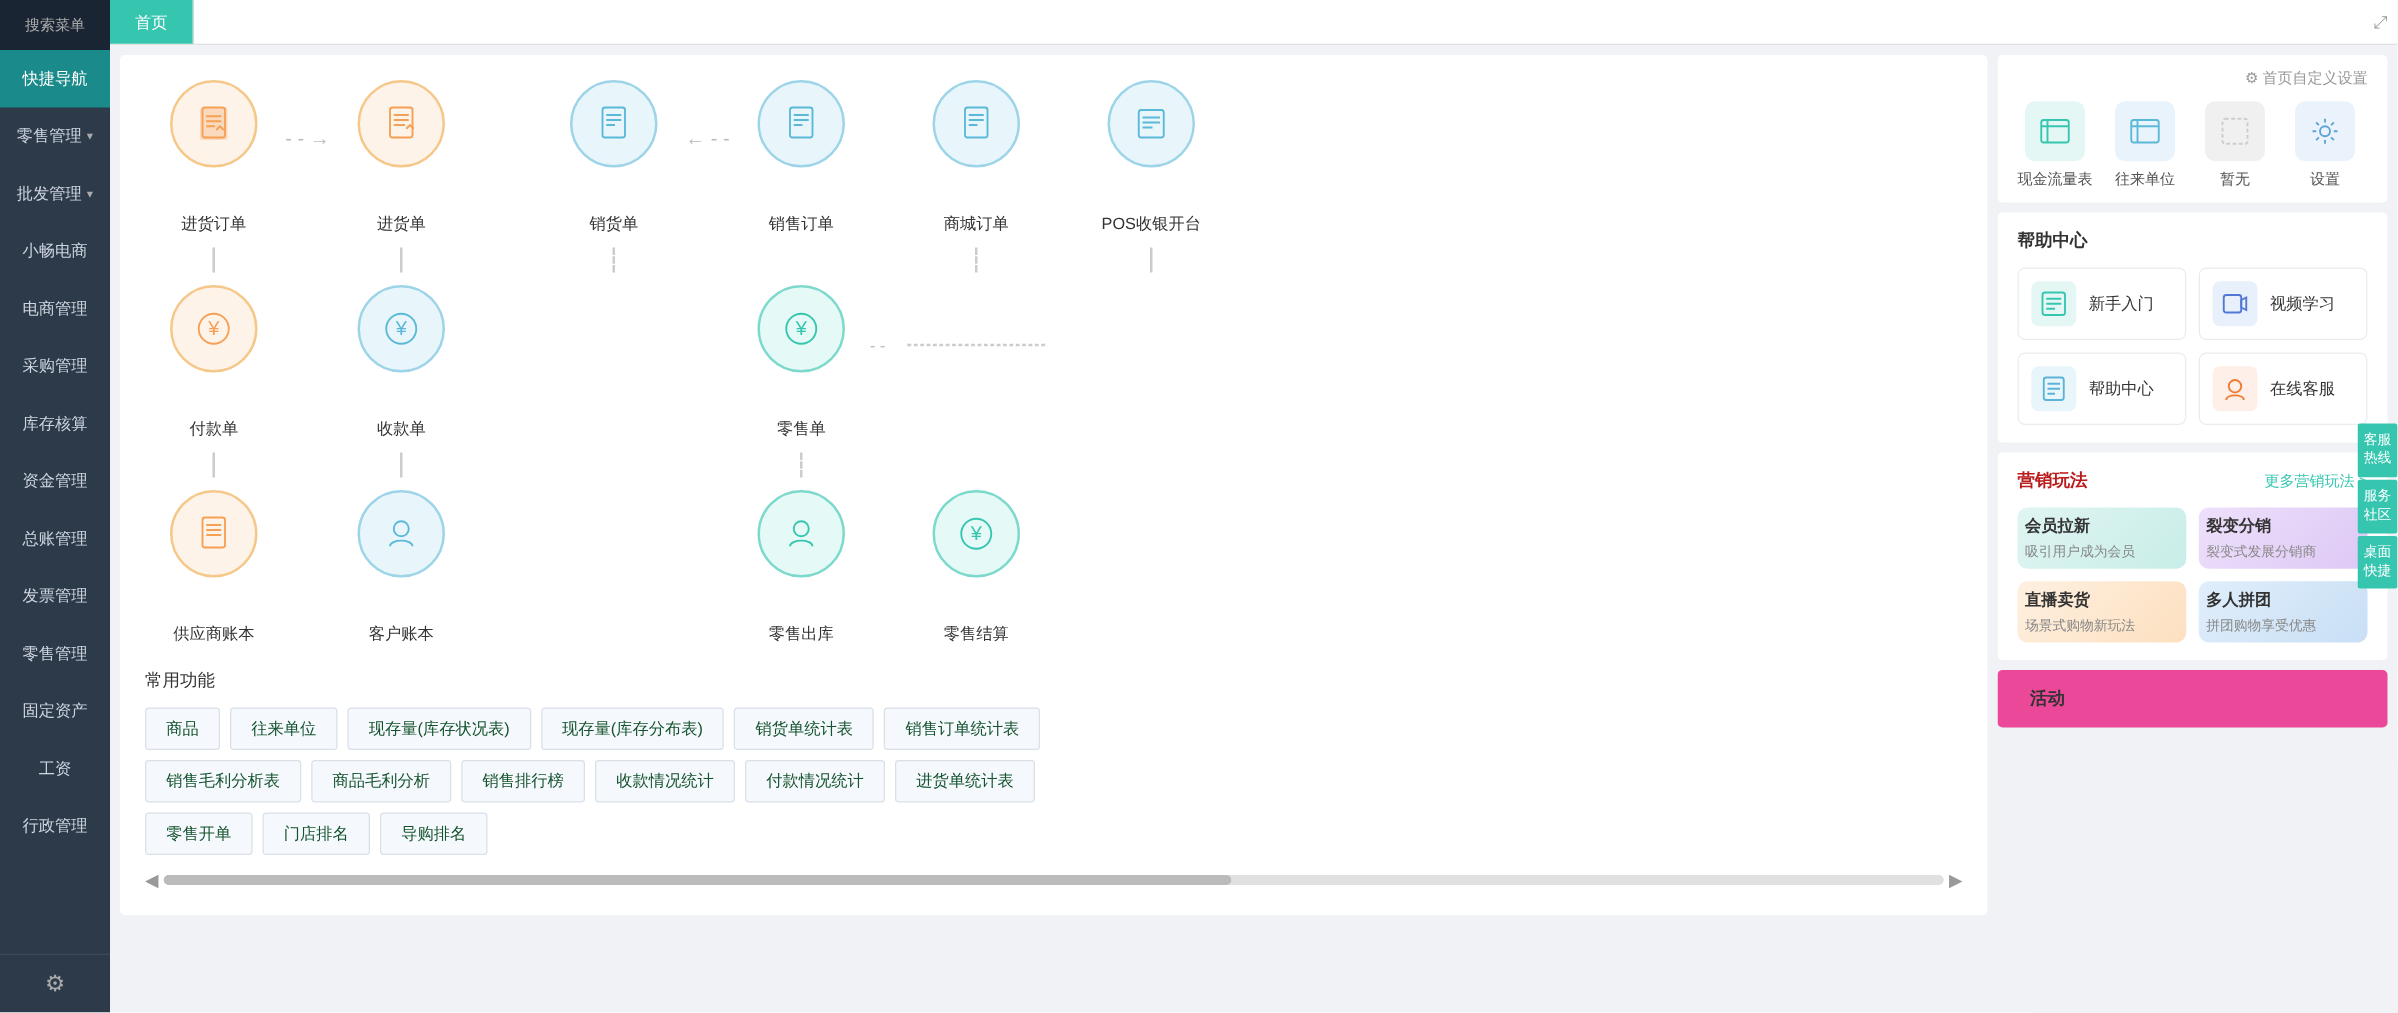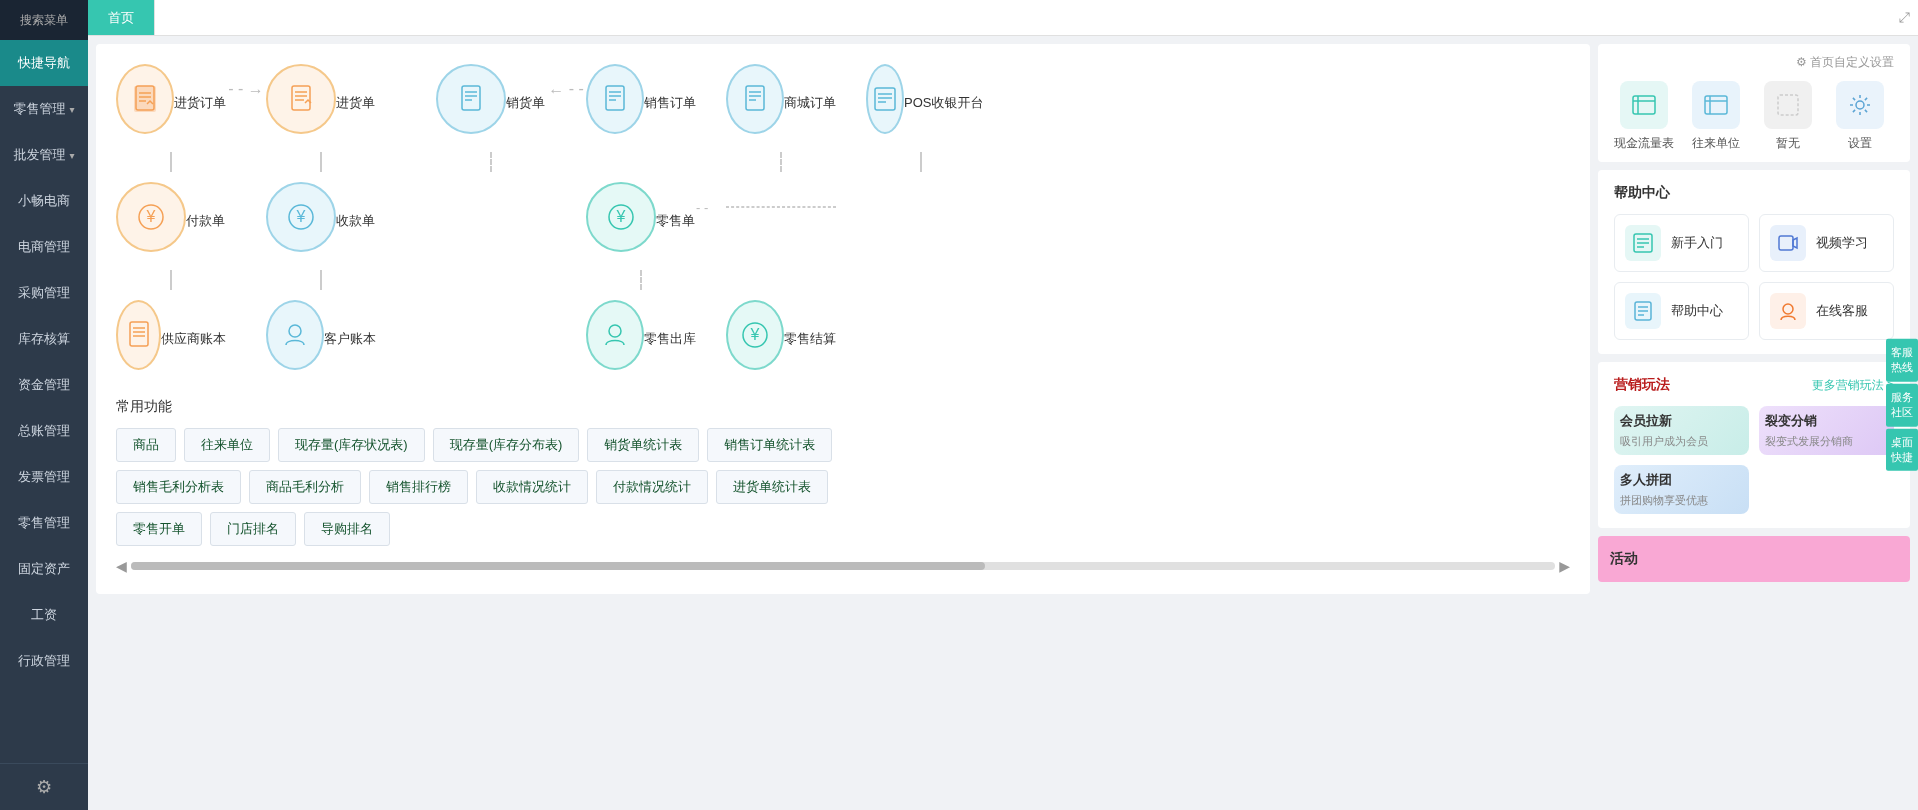--- a/index.html
+++ b/index.html
@@ -121,24 +121,25 @@
     }
 
     .flow-row {
       display: flex;
       align-items: center;
       gap: 0;
     }
 
     .flow-node {
       display: flex;
-      flex-direction: row;
+      flex-direction: column;
       align-items: center;
       width: 110px;
       flex-shrink: 0;
+      gap: 28px;
     }
 
     .node-circle {
       width: 70px;
       height: 70px;
       border-radius: 50%;
       display: flex;
       align-items: center;
       justify-content: center;
       font-size: 24px;
@@ -381,23 +382,23 @@
       margin-bottom: 4px;
     }
 
     .marketing-card-desc {
       font-size: 11px;
       color: #888;
     }
 
     
     .activity-section {
-      background: #f9a8d4;
+      background: #ec4899;
       border-radius: 4px;
-      padding: 14px 12px;
+      padding: 14px 26px;
     }
 
     .activity-title {
       font-size: 14px;
       font-weight: 600;
       color: #333;
     }
 
     
     .float-buttons {
@@ -856,20 +857,24 @@
         </div>
         <div class="marketing-grid">
           <div class="marketing-card teal">
             <div class="marketing-card-title">会员拉新</div>
             <div class="marketing-card-desc">吸引用户成为会员</div>
           </div>
           <div class="marketing-card purple">
             <div class="marketing-card-title">裂变分销</div>
             <div class="marketing-card-desc">裂变式发展分销商</div>
           </div>
+          <div class="marketing-card orange">
+            <div class="marketing-card-title">直播卖货</div>
+            <div class="marketing-card-desc">场景式购物新玩法</div>
+          </div>
           <div class="marketing-card blue">
             <div class="marketing-card-title">多人拼团</div>
             <div class="marketing-card-desc">拼团购物享受优惠</div>
           </div>
         </div>
       </div>
 
       <div class="activity-section">
         <div class="activity-title">活动</div>
       </div>

